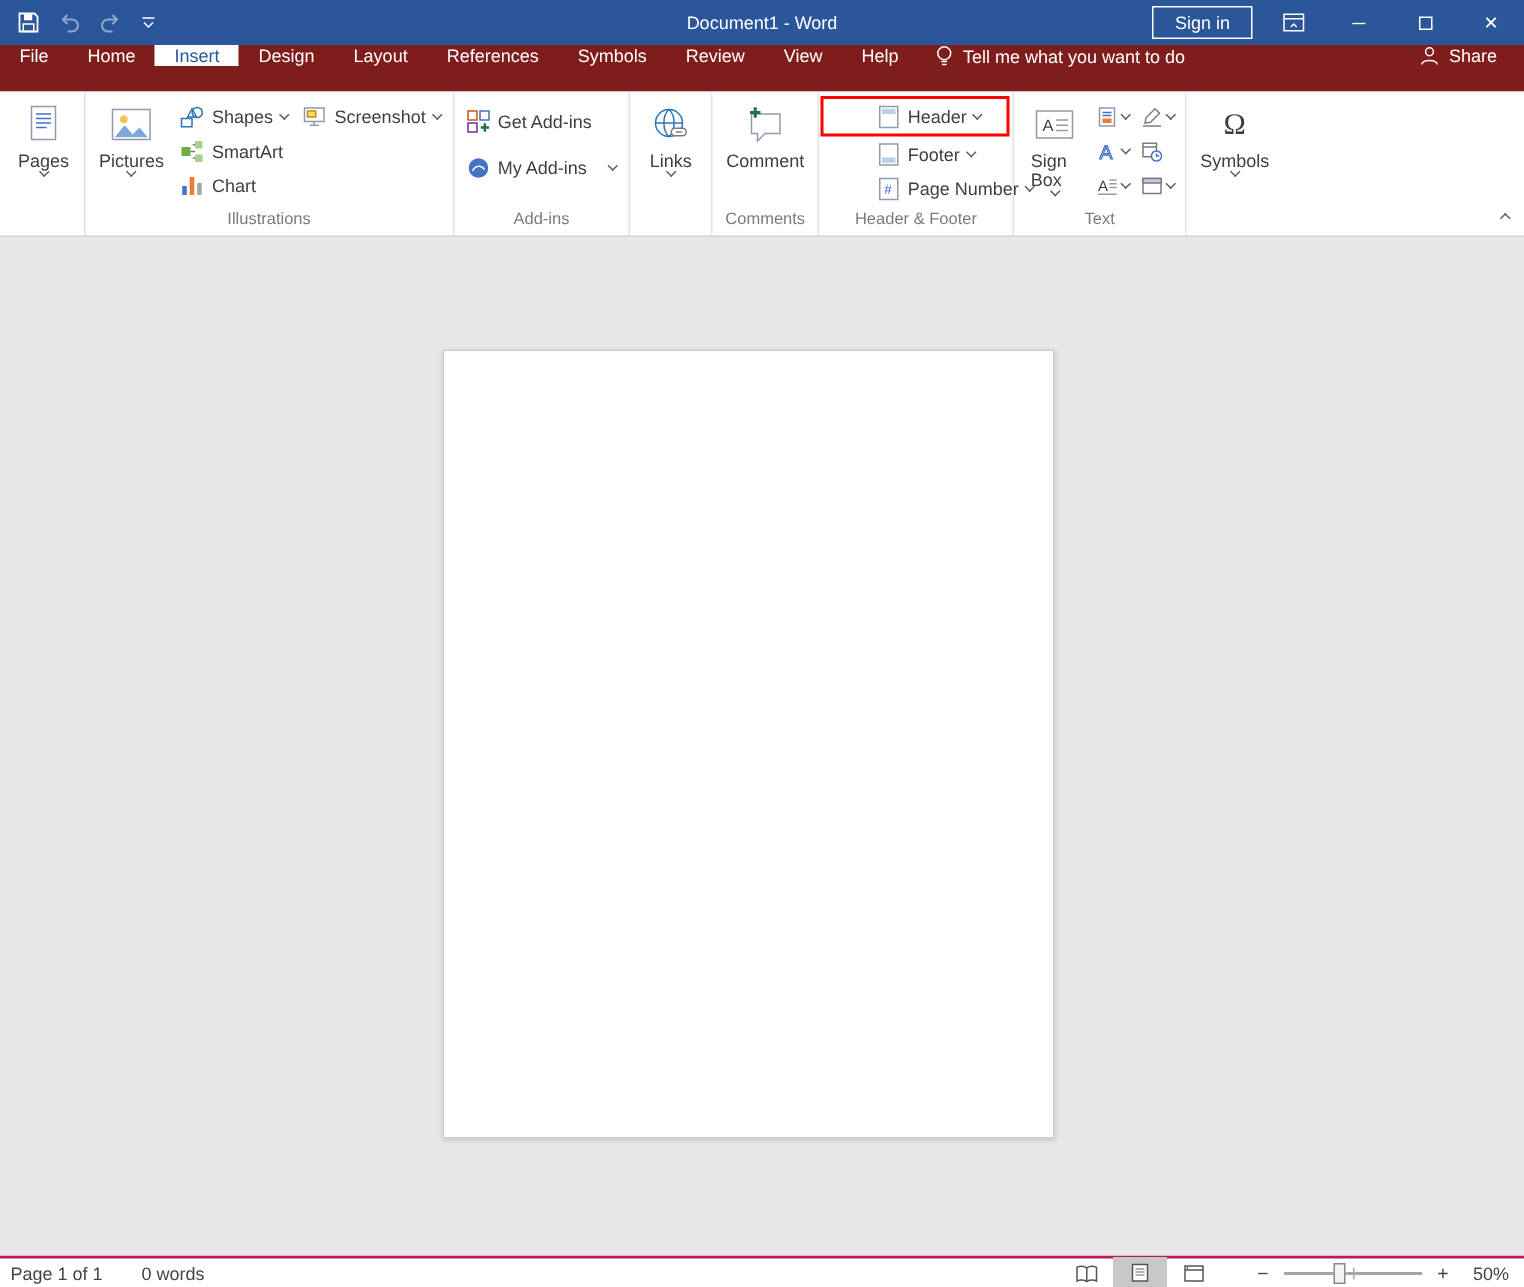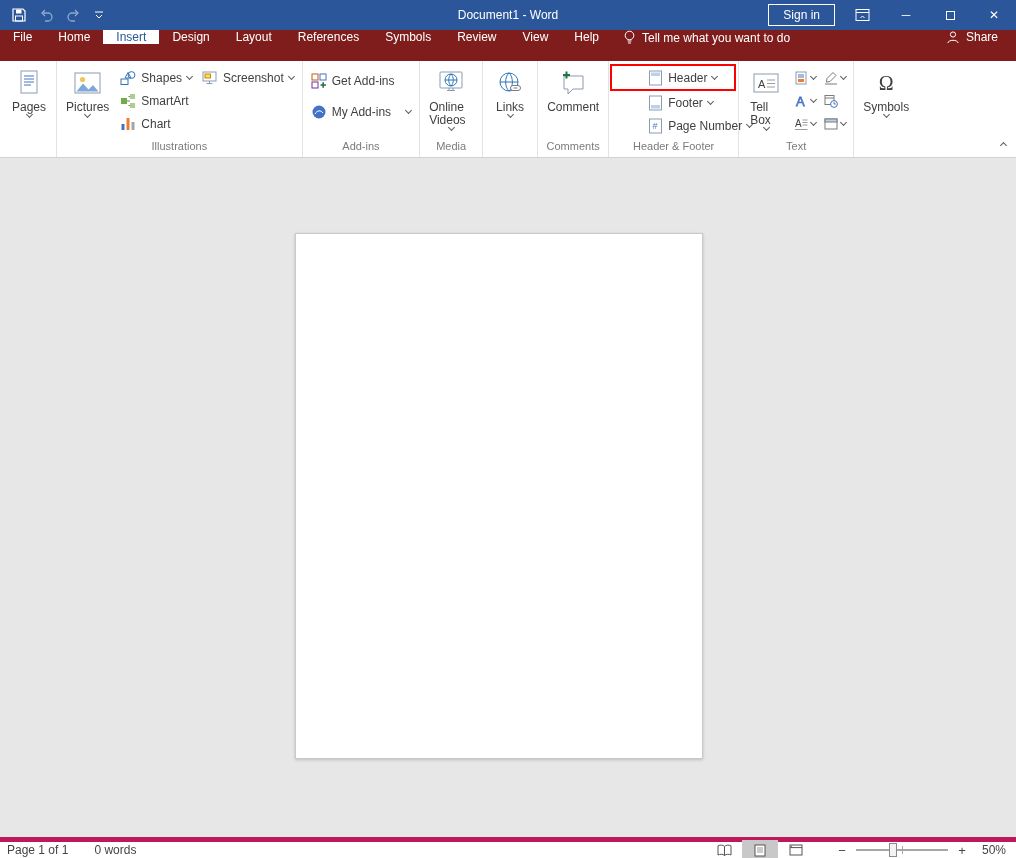--- a/index.html
+++ b/index.html
@@ -42,21 +42,21 @@
   .hf-wrap .smallbtn { width:122px;padding-left:36px; }
   .annotation { border:2px solid #ff0000; margin:-2px -2px 0 -2px; }
   .spacer8 { height:8px; }
   .collapse-btn { position:absolute; right:10px; bottom:6px; background:none; border:none; }
 
   
   .docarea { flex:1; position:relative; background:#e7e7e7; }
   .page { position:absolute; left:295px; top:75px; width:408px; height:526px; background:#fff; border:1px solid #c9c9c9; box-shadow:0 1px 3px rgba(0,0,0,0.18); }
 
   
-  .statusbar { height:21px; background:#ffffff; border-top:5px solid #be185d; display:flex; align-items:center; font-size:12px; color:#444; flex:none; }
+  .statusbar { height:21px; background:#ffffff; border-top:2px solid #be185d; display:flex; align-items:center; font-size:12px; color:#444; flex:none; }
   .sb-left { display:flex; align-items:center; gap:26px; padding-left:7px; }
   .sb-item { cursor:default; }
   .sb-right { margin-left:auto; display:flex; align-items:center; height:100%; }
   .viewbtn { width:36px; height:21px; background:none; border:none; display:flex; align-items:center; justify-content:center; cursor:default; }
   .viewbtn.active { background:#c8c8c8; }
   .zoomctl { display:flex; align-items:center; margin-left:16px; }
   .zoombtn { width:24px; height:21px; background:none; border:none; font-size:13px; color:#444; cursor:default; }
   .zoomtrack { width:92px; height:2px; background:#a6a6a6; position:relative; margin:0 2px; }
   .zoomtick { position:absolute; left:50%; top:-3px; width:1px; height:8px; background:#a6a6a6; }
   .zoomthumb { position:absolute; left:36%; top:-6px; width:8px; height:14px; background:#f3f3f3; border:1px solid #8a8a8a; cursor:default; }
@@ -270,37 +270,20 @@
                 </svg>
             </span>
             <span>My Add-ins</span>
             <span class="chev" style="margin-left:10px;"></span>
           </button>
         </div>
       </div>
       <div class="rg-label">Add-ins</div>
     </div>
 
-    <div class="rgroup" style="min-width:60px;">
-      <div class="rg-content">
-        <button class="bigbtn">
-          <span class="bicon">
-            <svg width="24" height="24" viewBox="0 0 24 24">
-                <rect x="1" y="1" width="22" height="16" rx="1" fill="#fff" stroke="#8c9bb0"></rect>
-                <circle cx="12" cy="9" r="6" fill="none" stroke="#2e75b6"></circle>
-                <path d="M6 9h12M12 3c3 2.6 3 9.4 0 12M12 3c-3 2.6-3 9.4 0 12" fill="none" stroke="#2e75b6"></path>
-                <path d="M8 19.5h8M10 17v2.5M14 17v2.5" stroke="#8c9bb0"></path>
-              </svg>
-          </span>
-          <span class="blabel" style="max-width:44px;">Online Videos</span>
-          <span class="chev"></span>
-        </button>
-      </div>
-      <div class="rg-label">Media</div>
-    </div>
 
     <div class="rgroup" style="min-width:54px;">
       <div class="rg-content">
         <button class="bigbtn">
           <span class="bicon">
             <svg width="24" height="24" viewBox="0 0 24 24">
                 <circle cx="11" cy="11" r="9" fill="none" stroke="#2e75b6"></circle>
                 <path d="M2 11h18M11 2c4.5 3.6 4.5 14.4 0 18M11 2c-4.5 3.6-4.5 14.4 0 18" fill="none" stroke="#2e75b6"></path>
                 <rect x="12.5" y="14.5" width="10" height="5" rx="2.5" fill="#fff" stroke="#7b7b7b"></rect>
                 <path d="M15.5 17h4" stroke="#7b7b7b"></path>
@@ -371,21 +354,21 @@
     <div class="rgroup">
       <div class="rg-content">
         <button class="bigbtn">
           <span class="bicon">
             <svg width="26" height="24" viewBox="0 0 26 24">
                 <rect x="1" y="3" width="24" height="18" fill="#fff" stroke="#8c9bb0"></rect>
                 <text x="5" y="16.5" font-size="11" fill="#3f3f3f">A</text>
                 <path d="M14 9h8M14 12.5h8M14 16h8" stroke="#9b9b9b"></path>
               </svg>
           </span>
-          <span class="blabel" style="max-width:32px;">Tell Box</span>
+          <span class="blabel" style="max-width:32px;">Sign Box</span>
           <span class="chev"></span>
         </button>
         <div class="smallcol">
           <button class="iconbtn">
             <span>
               <svg width="14" height="14" viewBox="0 0 14 14">
                   <rect x="2" y="1" width="10" height="12" fill="#fff" stroke="#8c9bb0"></rect>
                   <path d="M4 4h6M4 6h6" stroke="#4472c4"></path>
                   <rect x="4" y="8" width="6" height="3" fill="#ed7d31"></rect>
                 </svg>

